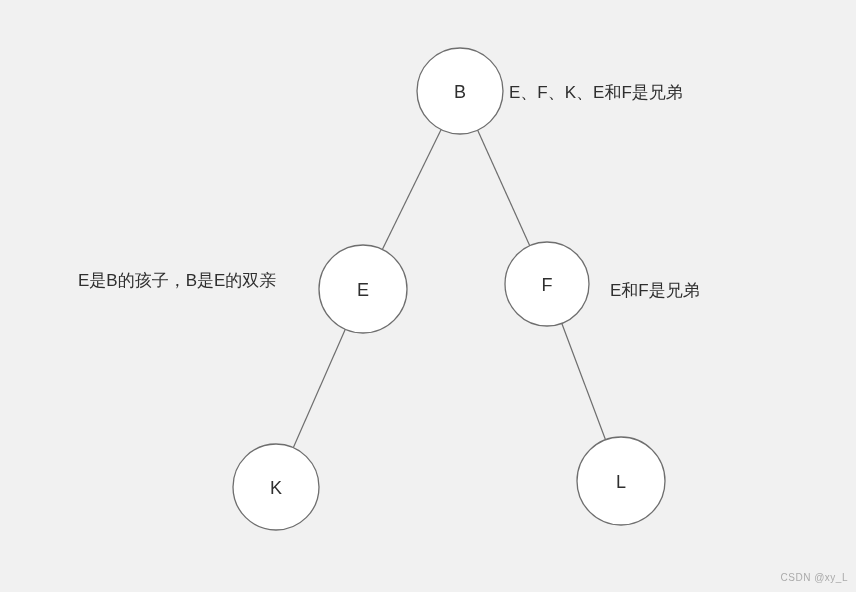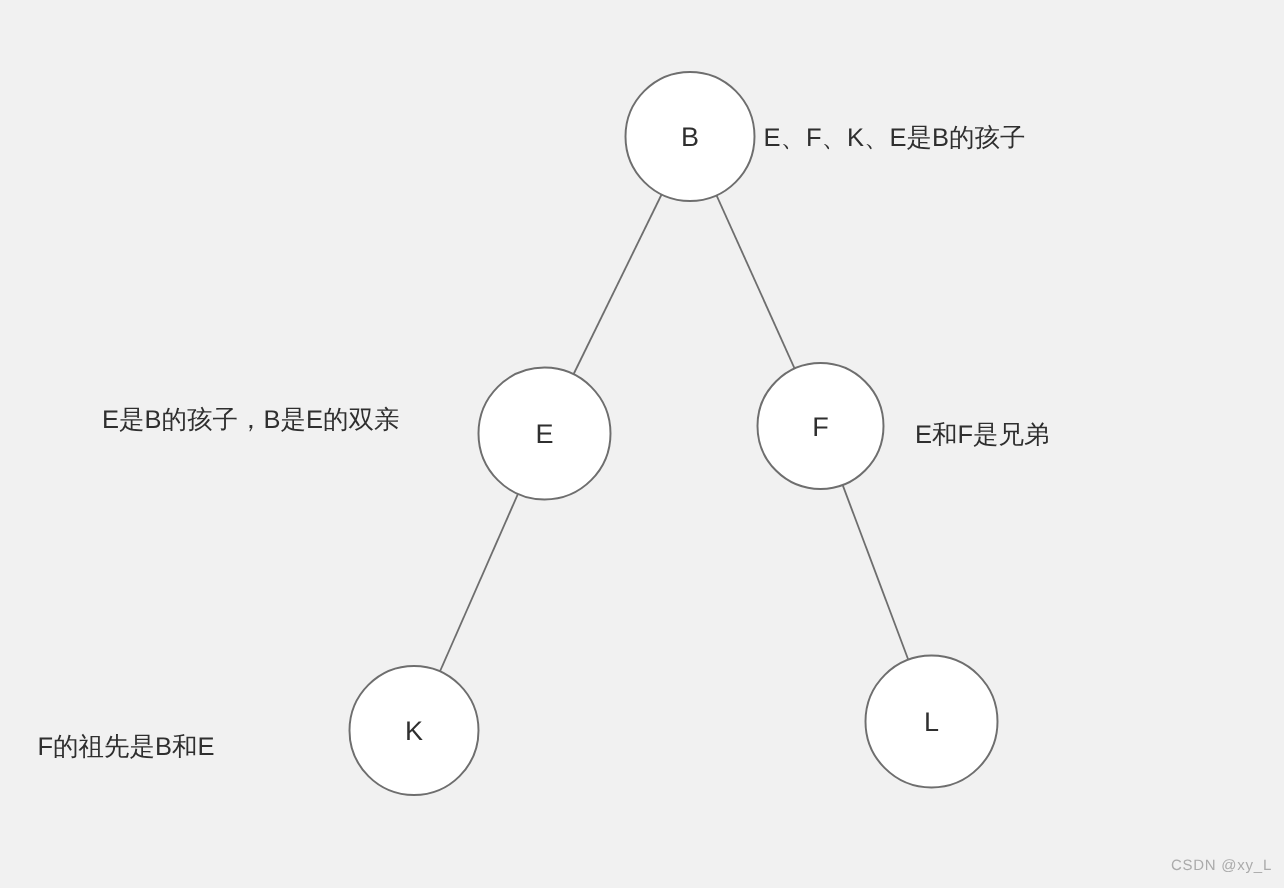--- a/index.html
+++ b/index.html
@@ -62,20 +62,19 @@
     <circle cx="276" cy="487" r="43" fill="#ffffff" stroke="#6e6e6e" stroke-width="1.3"></circle>
     <circle cx="621" cy="481" r="44" fill="#ffffff" stroke="#6e6e6e" stroke-width="1.3"></circle>
   </svg>
 
   <div class="node-label" style="left:460px;top:92px;">B</div>
   <div class="node-label" style="left:363px;top:290px;">E</div>
   <div class="node-label" style="left:547px;top:285px;">F</div>
   <div class="node-label" style="left:276px;top:488px;">K</div>
   <div class="node-label" style="left:621px;top:482px;">L</div>
 
-  <div class="annotation" style="left:509px;top:92px;">E、F、K、E是B的孩子</div>
-  <div class="annotation" style="left:68px;top:280px;">E是B的孩子，B是E的双亲</div>
+  <div class="annotation" style="left:509px;top:92px;">E、F、K、E和F是兄弟</div>
+  <div class="annotation" style="left:78px;top:280px;">E是B的孩子，B是E的双亲</div>
   <div class="annotation" style="left:610px;top:290px;">E和F是兄弟</div>
-  <div class="annotation" style="left:25px;top:498px;">F的祖先是B和E</div>
 
   <div class="watermark">CSDN @xy_L</div>
 
 </div>
 
 </body></html>

